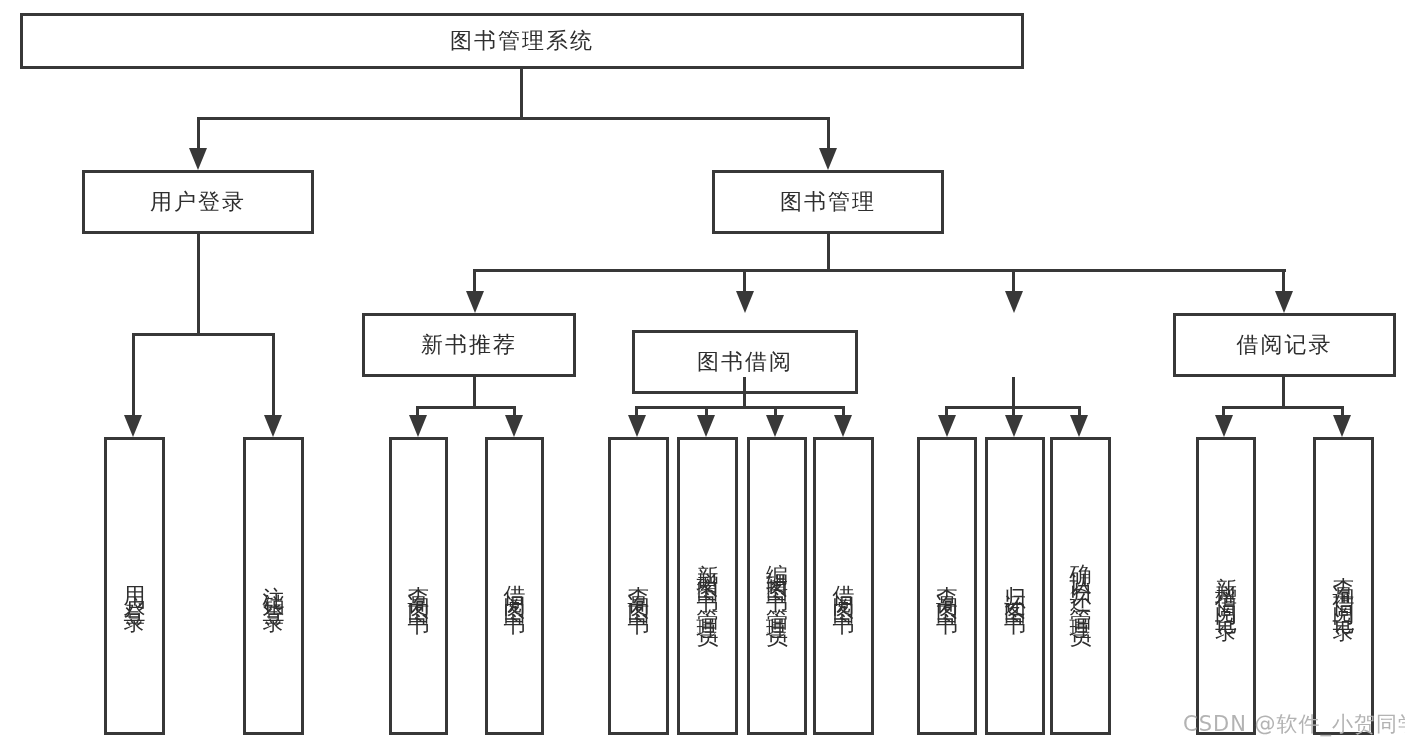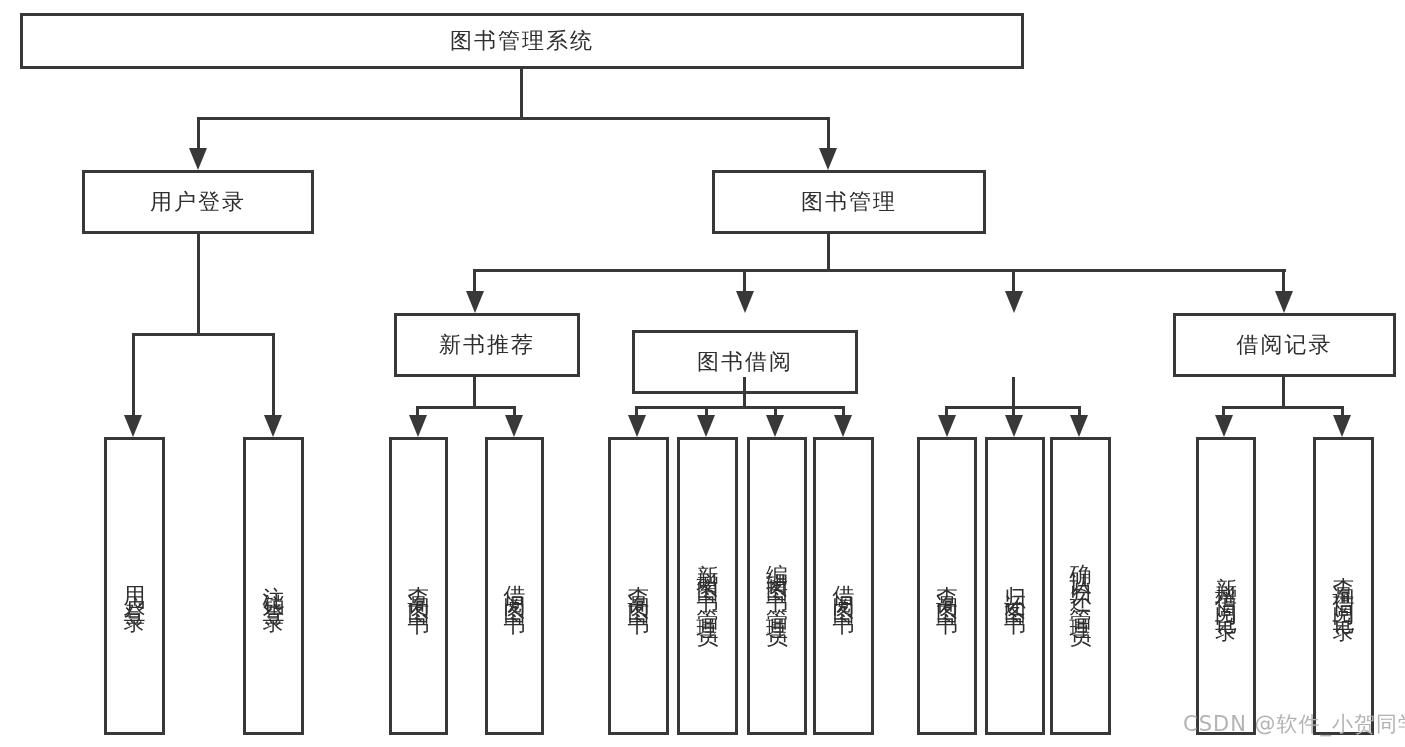--- a/index.html
+++ b/index.html
@@ -44,21 +44,21 @@
   <div class="vline" style="left:520px; top:68px; height:50px;"></div>
   <div class="hline" style="left:197px; top:117px; width:633px;"></div>
   <div class="vline" style="left:197px; top:117px; height:36px;"></div>
   <div class="arrow" style="left:189px; top:148px;"></div>
   <div class="vline" style="left:827px; top:117px; height:36px;"></div>
   <div class="arrow" style="left:819px; top:148px;"></div>
 
   <div class="box hbox" style="left:82px; top:170px; width:232px; height:64px;">
     <span class="lbl">用户登录</span>
   </div>
-  <div class="box hbox" style="left:712px; top:170px; width:274px; height:64px;">
+  <div class="box hbox" style="left:712px; top:170px; width:232px; height:64px;">
     <span class="lbl">图书管理</span>
   </div>
 
   <div class="vline" style="left:197px; top:234px; height:102px;"></div>
   <div class="hline" style="left:132px; top:333px; width:143px;"></div>
   <div class="vline" style="left:132px; top:333px; height:86px;"></div>
   <div class="arrow" style="left:124px; top:415px;"></div>
   <div class="vline" style="left:272px; top:333px; height:86px;"></div>
   <div class="arrow" style="left:264px; top:415px;"></div>
 
@@ -66,21 +66,21 @@
   <div class="hline" style="left:473px; top:269px; width:813px;"></div>
   <div class="vline" style="left:473px; top:269px; height:26px;"></div>
   <div class="arrow" style="left:466px; top:291px;"></div>
   <div class="vline" style="left:743px; top:269px; height:26px;"></div>
   <div class="arrow" style="left:736px; top:291px;"></div>
   <div class="vline" style="left:1012px; top:269px; height:26px;"></div>
   <div class="arrow" style="left:1005px; top:291px;"></div>
   <div class="vline" style="left:1282px; top:269px; height:26px;"></div>
   <div class="arrow" style="left:1275px; top:291px;"></div>
 
-  <div class="box hbox" style="left:362px; top:313px; width:186px; height:64px;margin-left:32px;">
+  <div class="box hbox" style="left:362px; top:313px; width:214px; height:64px;">
     <span class="lbl">新书推荐</span>
   </div>
   <div class="box hbox" style="left:632px; top:330px; width:226px; height:64px;">
     <span class="lbl">图书借阅</span>
   </div>
   <div class="box hbox" style="left:1173px; top:313px; width:223px; height:64px;">
     <span class="lbl">借阅记录</span>
   </div>
 
   <div class="vline" style="left:473px; top:377px; height:32px;"></div>

